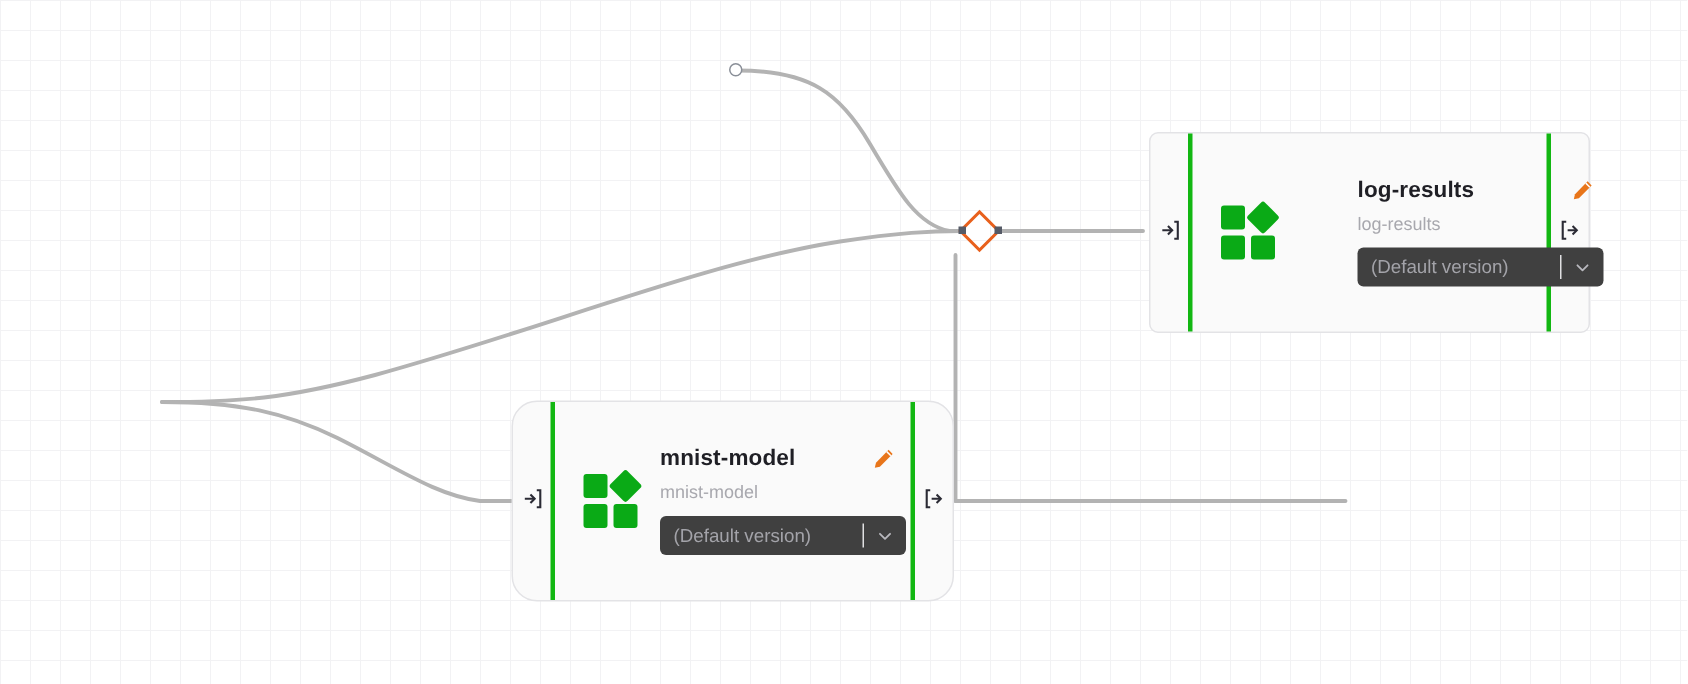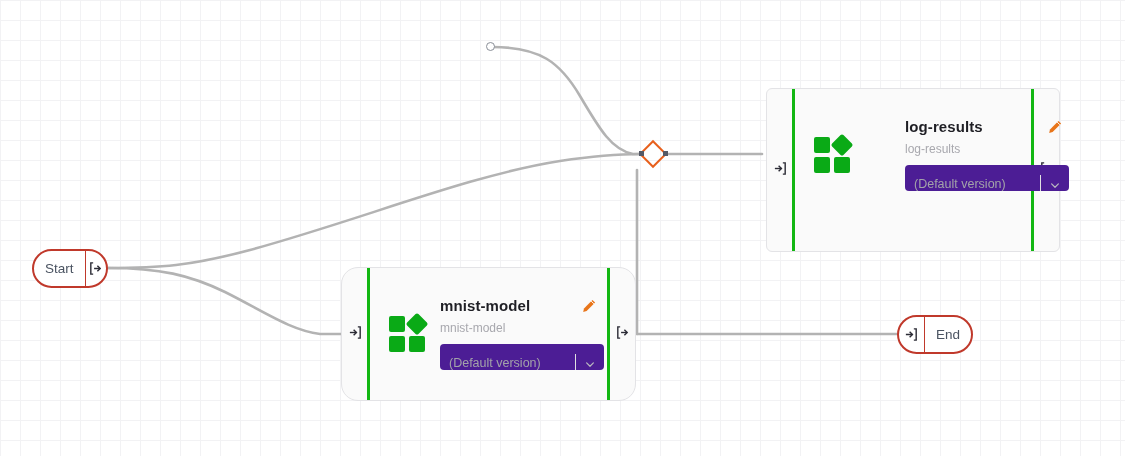--- a/index.html
+++ b/index.html
@@ -100,24 +100,24 @@
   .edit-icon {
     position: absolute;
     width: 16px;
     height: 16px;
   }
   .edit-icon svg { display: block; }
 
   .version-select {
     position: absolute;
     height: 26px;
-    background: #4c1d95;
+    background: #404040;
     border-radius: 4px;
     display: flex;
-    align-items: flex-end;
+    align-items: center;
     box-sizing: border-box;
   }
   .version-select .vs-label {
     flex: 1;
     padding-left: 9px;
     font-size: 12.5px;
     color: #a3a3a9;
     white-space: nowrap;
   }
   .version-select .vs-divider {
@@ -233,49 +233,29 @@
                C 600,130 612,150 633,154 L 641,154"></path>
 
       <path d="M 666,154 L 762,154"></path>
 
       <path d="M 637,334 L 637,170"></path>
 
       <path d="M 637,334 L 897,334"></path>
     </g>
   </svg>
 
-  <div class="pill" style="left:32px; top:249px; width:76px; height:39px;">
-    <div class="pill-text">Start</div>
-    <div class="pill-port">
-      <svg width="15" height="15" viewBox="0 0 16 16" aria-hidden="true">
-        <path d="M5.5 2 H3 V14 H5.5" fill="none" stroke="#2b2b35" stroke-width="1.5"></path>
-        <path d="M6.5 8 H13" fill="none" stroke="#2b2b35" stroke-width="1.5"></path>
-        <path d="M10 5 L13 8 L10 11" fill="none" stroke="#2b2b35" stroke-width="1.5"></path>
-      </svg>
-    </div>
-  </div>
-
-  <div class="pill" style="left:897px; top:315px; width:76px; height:39px;">
-    <div class="pill-port lead">
-      <svg width="15" height="15" viewBox="0 0 16 16" aria-hidden="true">
-        <path d="M2 8 H9" fill="none" stroke="#2b2b35" stroke-width="1.5"></path>
-        <path d="M6 5 L9 8 L6 11" fill="none" stroke="#2b2b35" stroke-width="1.5"></path>
-        <path d="M10.5 2 H13 V14 H10.5" fill="none" stroke="#2b2b35" stroke-width="1.5"></path>
-      </svg>
-    </div>
-    <div class="pill-text">End</div>
-  </div>
+
 
   <div class="src-port-dot" style="left:486px; top:42px;"></div>
 
   <div class="junction" style="left:643px; top:144px;"></div>
   <div class="j-handle" style="left:639px; top:151px;"></div>
   <div class="j-handle" style="left:663px; top:151px;"></div>
 
-  <div class="node-card" style="left:766px; top:88px; width:294px; height:164px;">
+  <div class="node-card" style="left:766px; top:88px; width:294px; height:134px;">
     <div class="port in" style="top:50%;">
       <svg width="15" height="15" viewBox="0 0 16 16" aria-hidden="true">
         <path d="M2 8 H9" fill="none" stroke="#2b2b35" stroke-width="1.5"></path>
         <path d="M6 5 L9 8 L6 11" fill="none" stroke="#2b2b35" stroke-width="1.5"></path>
         <path d="M10.5 2 H13 V14 H10.5" fill="none" stroke="#2b2b35" stroke-width="1.5"></path>
       </svg>
     </div>
     <div class="bar left"></div>
     <div class="bar right"></div>
     <div class="port out" style="top:50%;">

